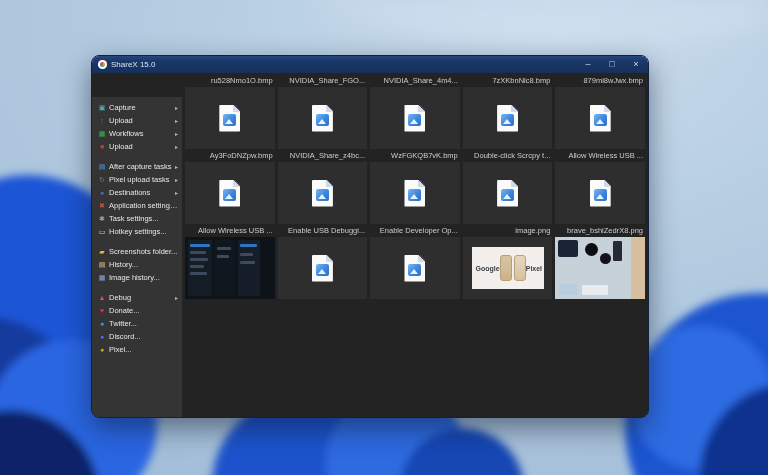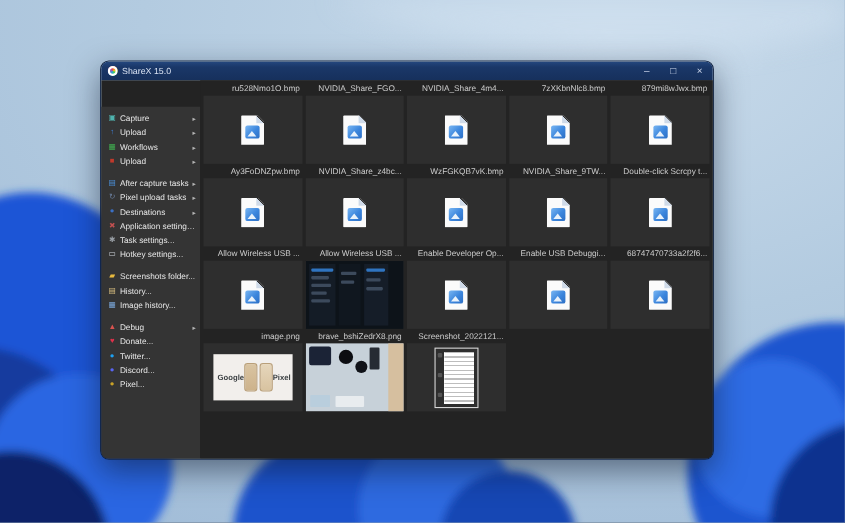--- a/index.html
+++ b/index.html
@@ -288,28 +288,20 @@
             </div>
         </div>
         <div class="tile">
           <div class="tile-label">WzFGKQB7vK.bmp</div>
           <div class="tile-thumb">
               <div class="doc">
                 <div class="pic"></div>
               </div>
             </div>
         </div>
-        <div class="tile">
-          <div class="tile-label">NVIDIA_Share_9TW...</div>
-          <div class="tile-thumb">
-              <div class="doc">
-                <div class="pic"></div>
-              </div>
-            </div>
-        </div>
 
         <div class="tile">
           <div class="tile-label">Double-click Scrcpy t...</div>
           <div class="tile-thumb">
               <div class="doc">
                 <div class="pic"></div>
               </div>
             </div>
         </div>
         <div class="tile">
@@ -334,38 +326,30 @@
               <div class="bar" style="left:5px;top:35px;width:17px;"></div>
               <div class="bar" style="left:32px;top:10px;width:14px;"></div>
               <div class="bar" style="left:32px;top:18px;width:12px;"></div>
               <div class="bar blue" style="left:55px;top:7px;width:17px;"></div>
               <div class="bar" style="left:55px;top:16px;width:13px;"></div>
               <div class="bar" style="left:55px;top:24px;width:15px;"></div>
             </div>
           </div>
         </div>
         <div class="tile">
+          <div class="tile-label">Enable USB Debuggi...</div>
+          <div class="tile-thumb">
+              <div class="doc">
+                <div class="pic"></div>
+              </div>
+            </div>
+        </div>
+
+        <div class="tile">
           <div class="tile-label">Enable Developer Op...</div>
-          <div class="tile-thumb">
-              <div class="doc">
-                <div class="pic"></div>
-              </div>
-            </div>
-        </div>
-
-        <div class="tile">
-          <div class="tile-label">Enable USB Debuggi...</div>
-          <div class="tile-thumb">
-              <div class="doc">
-                <div class="pic"></div>
-              </div>
-            </div>
-        </div>
-        <div class="tile">
-          <div class="tile-label">68747470733a2f2f6...</div>
           <div class="tile-thumb">
               <div class="doc">
                 <div class="pic"></div>
               </div>
             </div>
         </div>
         <div class="tile">
           <div class="tile-label">image.png</div>
           <div class="tile-thumb">
             <div class="t-pixel">
@@ -385,23 +369,17 @@
               <div class="nsq"></div>
                 <div class="w1"></div>
                 <div class="w2"></div>
               <div class="tan"></div>
                 <div class="lb"></div>
                 <div class="wt"></div>
                 <div class="dk"></div>
             </div>
           </div>
         </div>
-        <div class="tile">
-          <div class="tile-label">Screenshot_2022121...</div>
-          <div class="tile-thumb">
-              <div class="t-text"></div>
-            </div>
-        </div>
 
       </div>
     </div>
   </div>
 </div>
 
 </body></html>

